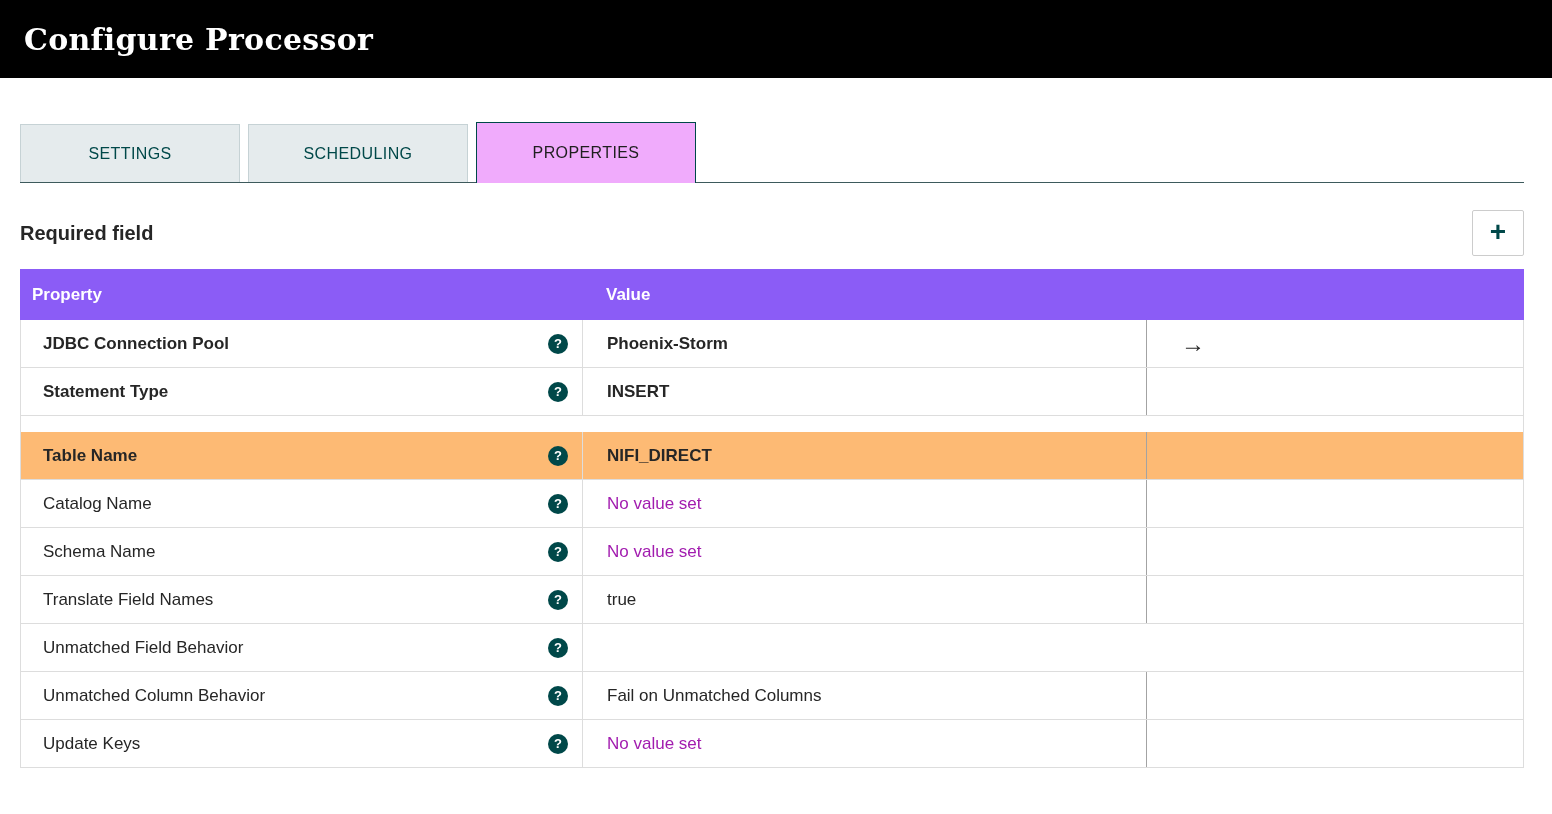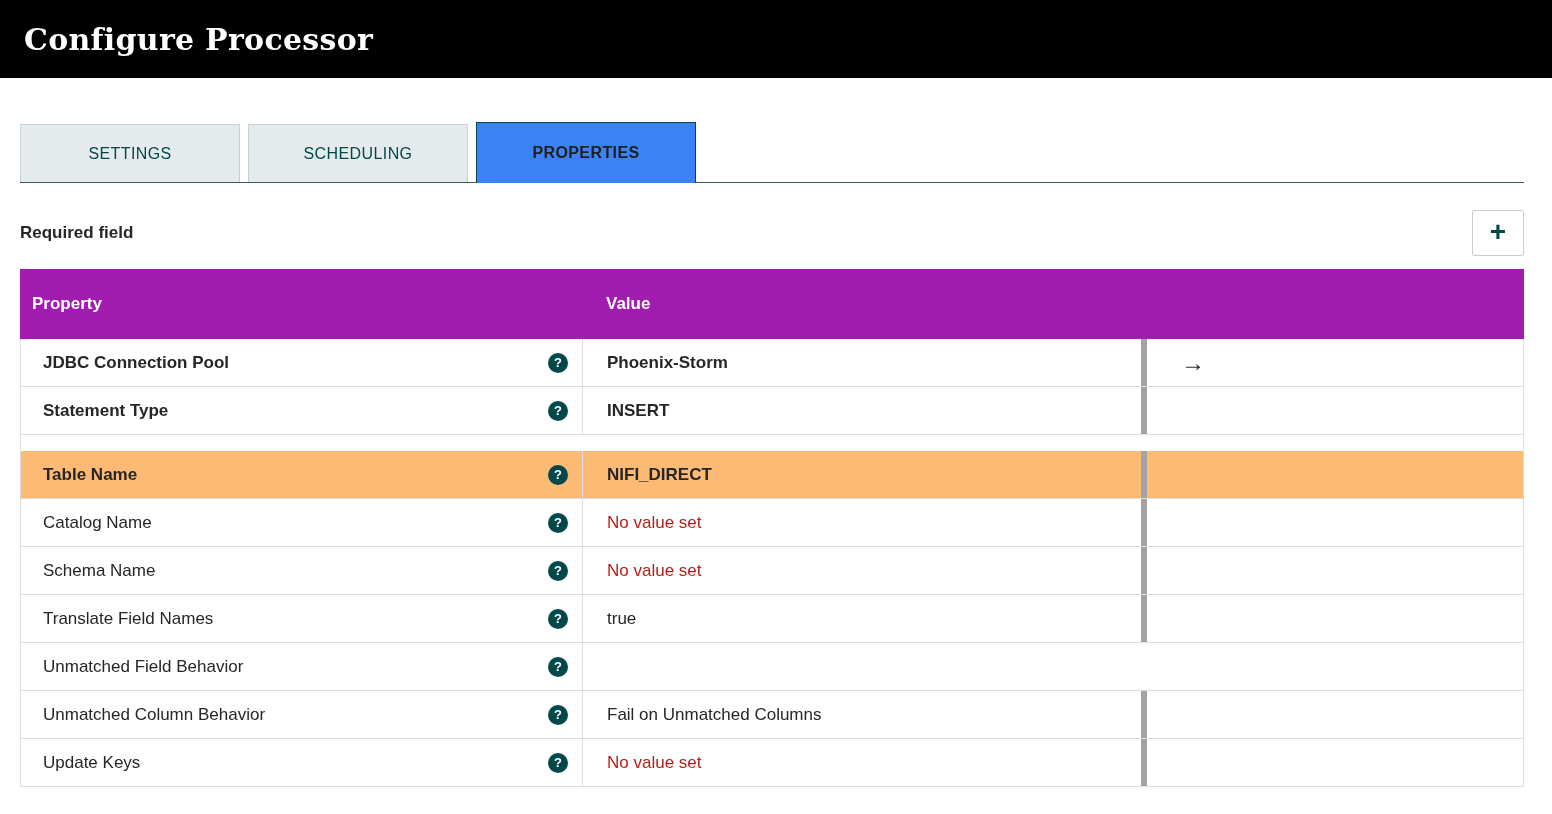--- a/index.html
+++ b/index.html
@@ -49,41 +49,40 @@
     justify-content: center;
     background: #E5EBED;
     border: 1px solid #C6D2D5;
     border-bottom: none;
     color: #004849;
     font-size: 16px;
     letter-spacing: 0.4px;
     cursor: pointer;
   }
   .tab.active {
-    background: #3b82f6;
+    background: #f0abfc;
     border: 1px solid #004849;
     border-bottom: none;
     height: 61px;
     margin-bottom: -1px;
     color: #1f1f1f;
     position: relative;
     z-index: 2;
-    font-weight: bold;
   }
 
   
   .subheader {
     margin-top: 26px;
     display: flex;
     justify-content: space-between;
     align-items: center;
     height: 48px;
   }
   .required-label {
-    font-size: 17px;
+    font-size: 20px;
     font-weight: 700;
     color: #262626;
   }
   .add-button {
     width: 52px;
     height: 46px;
     background: #ffffff;
     border: 1px solid #CCCCCC;
     border-radius: 2px;
     display: flex;
@@ -97,22 +96,22 @@
     font-weight: 700;
     line-height: 1;
     margin-top: -2px;
   }
 
   
   .ptable { margin-top: 12px; }
   .thead {
     display: flex;
     align-items: center;
-    height: 70px;
-    background: #a21caf;
+    height: 51px;
+    background: #8b5cf6;
     color: #ffffff;
     font-size: 17px;
     font-weight: 700;
   }
   .h-prop { width: 562px; padding-left: 12px; }
   .h-val  { padding-left: 24px; }
 
   .tbody {
     border-left: 1px solid #DDDDDD;
     border-right: 1px solid #DDDDDD;
@@ -131,30 +130,30 @@
   .cell { display: flex; align-items: center; }
   .cell.prop {
     width: 562px;
     padding: 0 14px 0 22px;
     justify-content: space-between;
     border-right: 1px solid #DDDDDD;
   }
   .cell.val {
     width: 564px;
     padding-left: 24px;
-    border-right: 6px solid #a3a3a3;
+    border-right: 1px solid #a3a3a3;
   }
   .cell.act {
     flex: 1;
     padding-left: 34px;
   }
 
   .trow.required .ptext,
   .trow.required .vtext { font-weight: 700; }
-  .trow.unset .vtext { color: #b91c1c; }
+  .trow.unset .vtext { color: #a21caf; }
 
   .help {
     width: 20px;
     height: 20px;
     min-width: 20px;
     border-radius: 50%;
     background: #004849;
     color: #ffffff;
     font-size: 13px;
     font-weight: 700;

